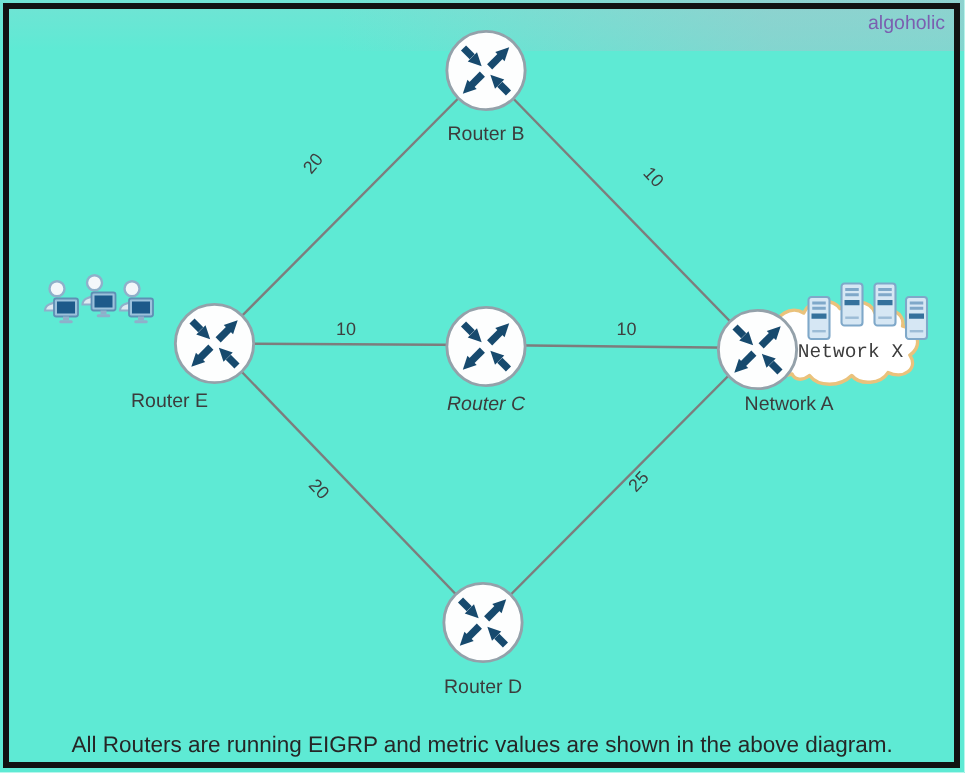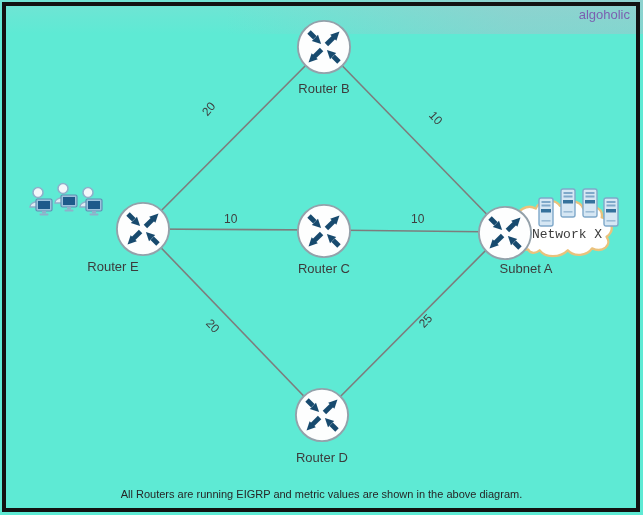--- a/index.html
+++ b/index.html
@@ -25,21 +25,21 @@
   .node { position:absolute; width:58px; height:58px; z-index:4; }
   .node-b { left:295px; top:18px; }
   .node-e { left:114px; top:200px; }
   .node-c { left:295px; top:202px; }
   .node-a { left:476px; top:204px; }
   .node-d { left:293px; top:386px;text-align:right; }
   .ricon { width:58px; height:58px; display:block; }
   .nlabel { position:absolute; white-space:nowrap; font-size:13px; color:#3c3c3c;
             transform:translateX(-50%); left:50%; }
   .node-b .nlabel { top:63px; }
-  .node-c .nlabel { top:59px; }
+  .node-c .nlabel { top:59px;font-style:italic; }
   .node-d .nlabel { top:64px; }
   .node-e .nlabel { top:59px; left:-1px; }
   .node-a .nlabel { top:57px; left:50px; }
 
   .cloud { position:absolute; z-index:2; }
   .cloud svg.cshape { display:block; width:100%; height:100%; }
   .user-cloud { left:8px; top:192px; width:116px; height:68px; color:#2e77a8; }
   .net-cloud  { left:503px; top:197px; width:116px; height:64px; color:#eac27c;font-family:Liberation Mono, monospace; }
   .cloud-label { position:absolute; font-size:13px; color:#3d3d3d; text-align:center;
                  line-height:1.35; white-space:nowrap; transform:translateX(-50%); }
@@ -50,21 +50,21 @@
   .u1 { left:28px; top:186px; }
   .u2 { left:53px; top:182px; }
   .u3 { left:78px; top:186px; }
   .sicon { position:absolute; width:16px; height:30px; z-index:3; }
   .s1 { left:538px; top:197px; }
   .s2 { left:560px; top:188px; }
   .s3 { left:582px; top:188px; }
   .s4 { left:603px; top:197px; }
 
   .caption { position:absolute; left:0; right:0; top:488px; text-align:center;
-             font-size:11px; color:#262626; z-index:5; }
+             font-size:15px; color:#262626; z-index:5; }
 </style>
 </head>
 <body>
 
 <svg width="0" height="0" style="position:absolute" aria-hidden="true">
   <defs>
     <symbol id="router-sym" viewBox="0 0 60 60">
       <circle cx="30" cy="30" r="27" fill="#fdfefe" stroke="#94a1aa" stroke-width="2"></circle>
       <g fill="#174a6e">
         <path d="M32.5,27.5 L40.5,19.5" stroke="#174a6e" stroke-width="5" fill="none"></path>
@@ -162,21 +162,21 @@
   <div class="node node-c">
     <svg class="ricon" viewBox="0 0 60 60">
         <use href="#router-sym"></use>
       </svg>
     <div class="nlabel">Router C</div>
   </div>
   <div class="node node-a">
     <svg class="ricon" viewBox="0 0 60 60">
         <use href="#router-sym"></use>
       </svg>
-    <div class="nlabel">Subnet A</div>
+    <div class="nlabel">Network A</div>
   </div>
   <div class="node node-d">
     <svg class="ricon" viewBox="0 0 60 60">
         <use href="#router-sym"></use>
       </svg>
     <div class="nlabel">Router D</div>
   </div>
 
   <div class="caption">All Routers are running EIGRP and metric values are shown in the above diagram.</div>
   <div class="border-frame"></div>

